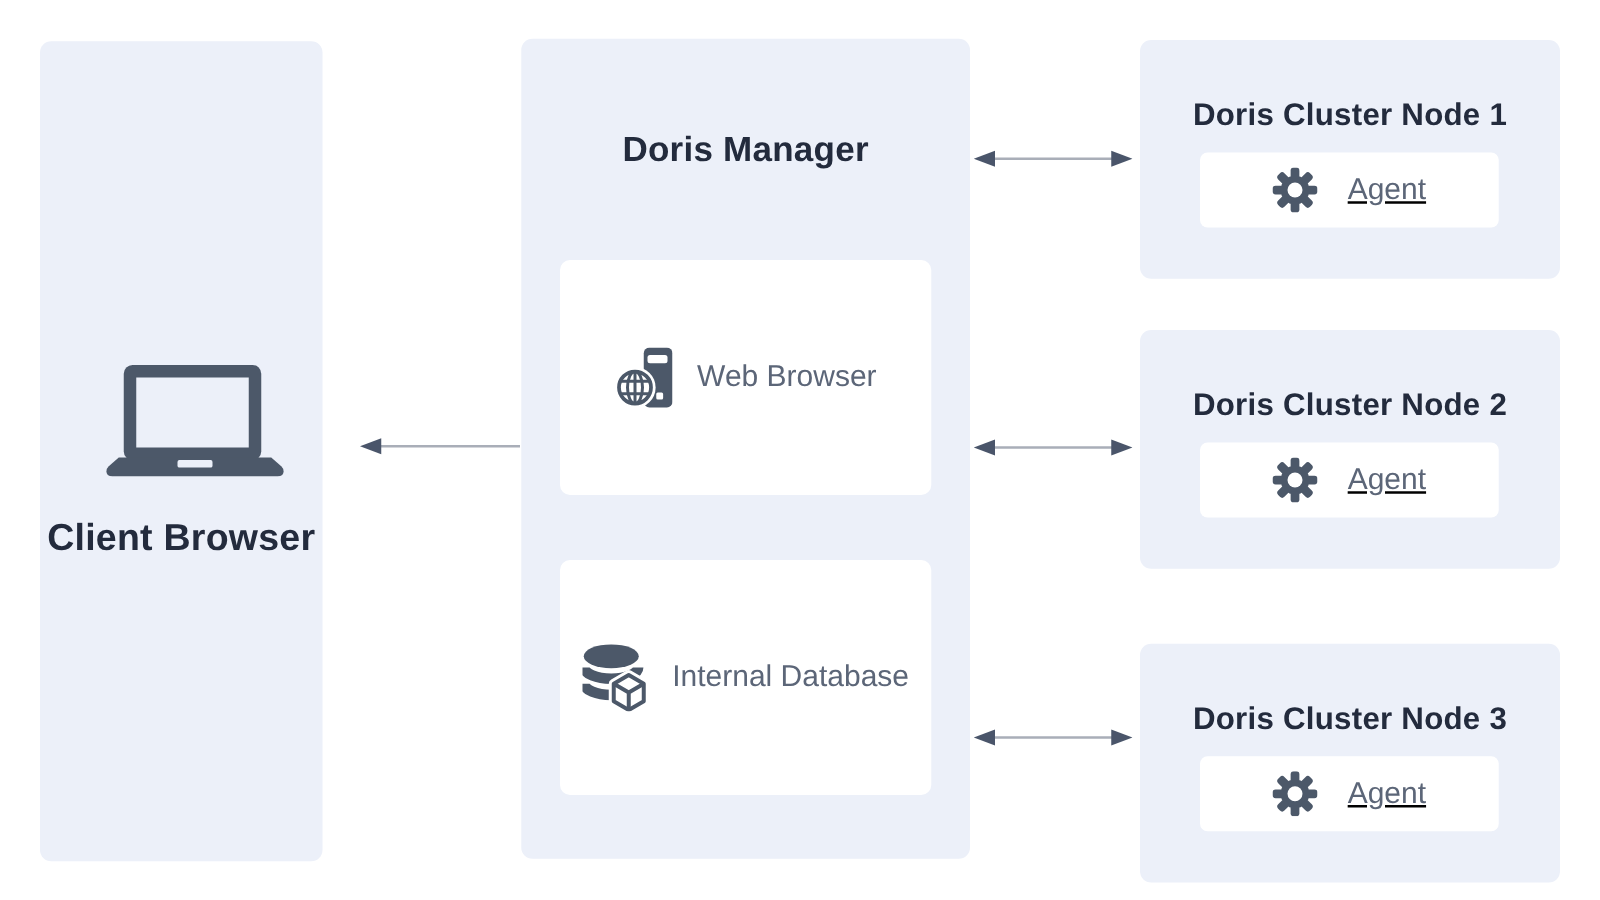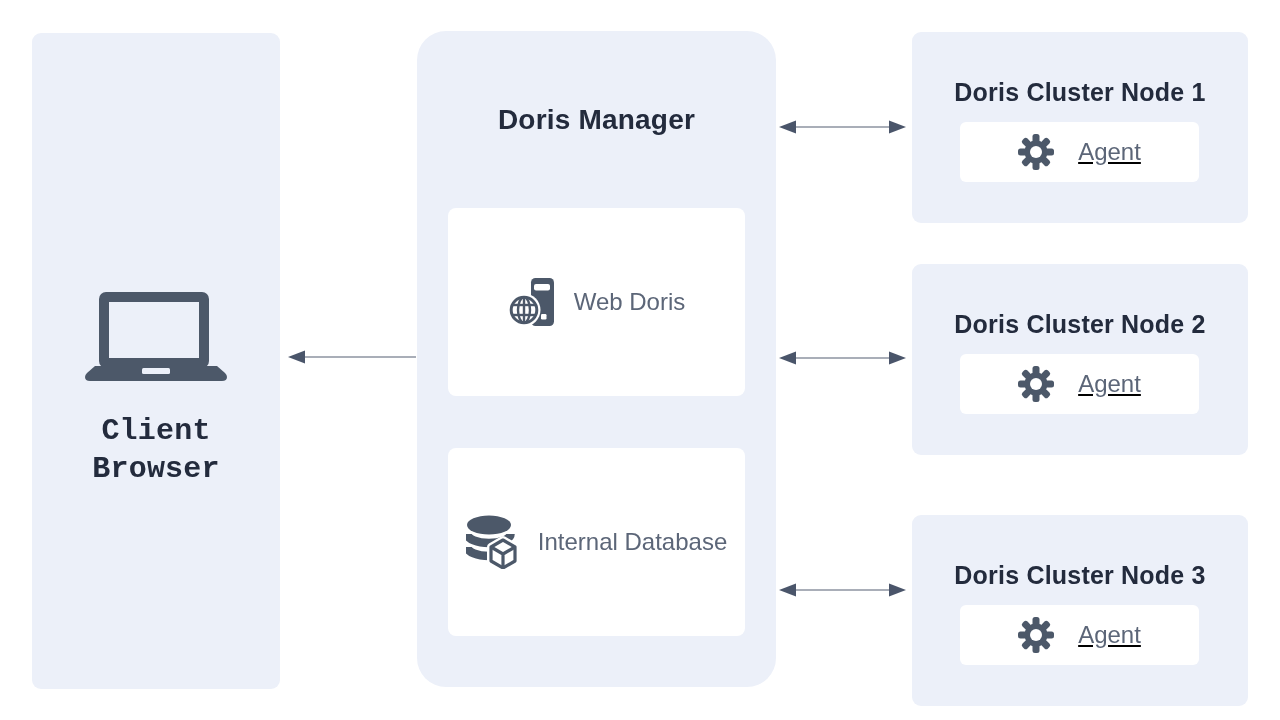--- a/index.html
+++ b/index.html
@@ -8,22 +8,22 @@
     font-family: "Liberation Sans", "DejaVu Sans", sans-serif;
     width: 1280px; height: 720px; overflow: hidden;
   }
   .stage { position: relative; width: 1280px; height: 720px; background: #ffffff; }
 
   .panel {
     position: absolute;
     background: #ECF0F9;
     border-radius: 9px;
   }
-  .panel-client  { left: 32px;  top: 33px; width: 248px; height: 656px; font-family: Liberation Mono, monospace; }
-  .panel-manager { left: 417px; top: 31px; width: 359px; height: 656px; border-radius: 29px; }
+  .panel-client  { left: 32px;  top: 33px; width: 226px; height: 656px; }
+  .panel-manager { left: 417px; top: 31px; width: 359px; height: 656px; }
   .panel-node    { left: 912px; width: 336px; height: 191px; }
   .panel-node-1  { top: 32px; }
   .panel-node-2  { top: 264px; }
   .panel-node-3  { top: 495px; margin-top: 20px; }
 
   .heading {
     position: absolute; left: 0; width: 100%;
     text-align: center; color: #232B3D; font-weight: 600;
     letter-spacing: 0.2px;
   }
@@ -82,21 +82,21 @@
             <circle cx="16" cy="32" r="12.8"></circle>
           </g>
           <g fill="none" stroke="#4C5869" stroke-width="2.4">
             <path d="M4.2 27 H27.8"></path>
             <path d="M4.2 37 H27.8"></path>
             <ellipse cx="16" cy="32" rx="6" ry="12.8"></ellipse>
             <path d="M16 19.2 V44.8"></path>
           </g>
         </svg>
       </span>
-      <span class="card-label">Web Doris</span>
+      <span class="card-label">Web Browser</span>
     </div>
 
     <div class="card card-database">
       <span>
         <svg width="52" height="54" viewBox="0 0 52 54">
           <ellipse cx="23" cy="10" rx="22" ry="9.5" fill="#4C5869"></ellipse>
           <path d="M1.5 19 a21.5 9 0 0 0 43 0" fill="none" stroke="#4C5869" stroke-width="8.5"></path>
           <path d="M1.5 32 a21.5 9 0 0 0 43 0" fill="none" stroke="#4C5869" stroke-width="8.5"></path>
           <g stroke-linejoin="round">
             <path d="M37 25 L49 32 L49 46 L37 53 L25 46 L25 32 Z" fill="#ffffff" stroke="#ffffff" stroke-width="8"></path>

